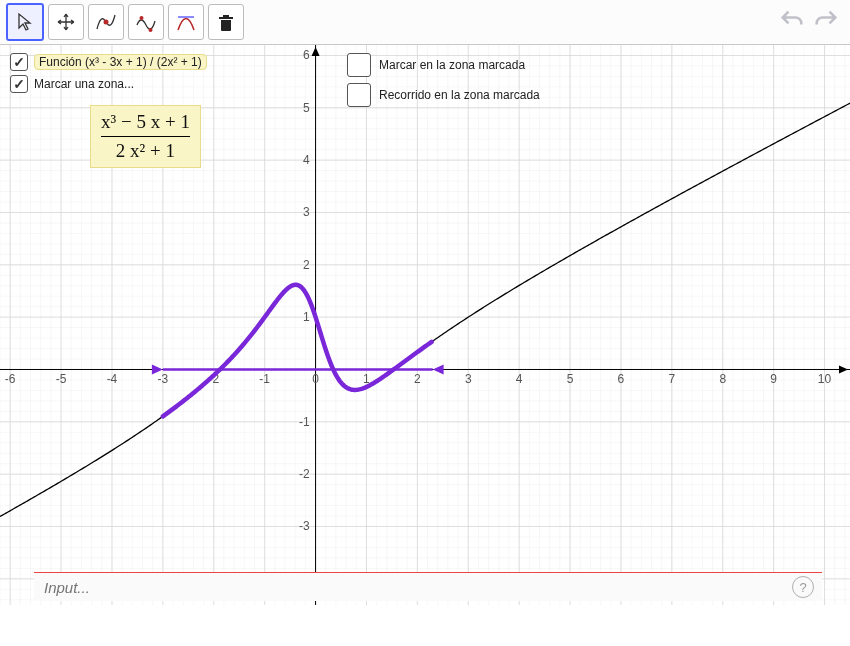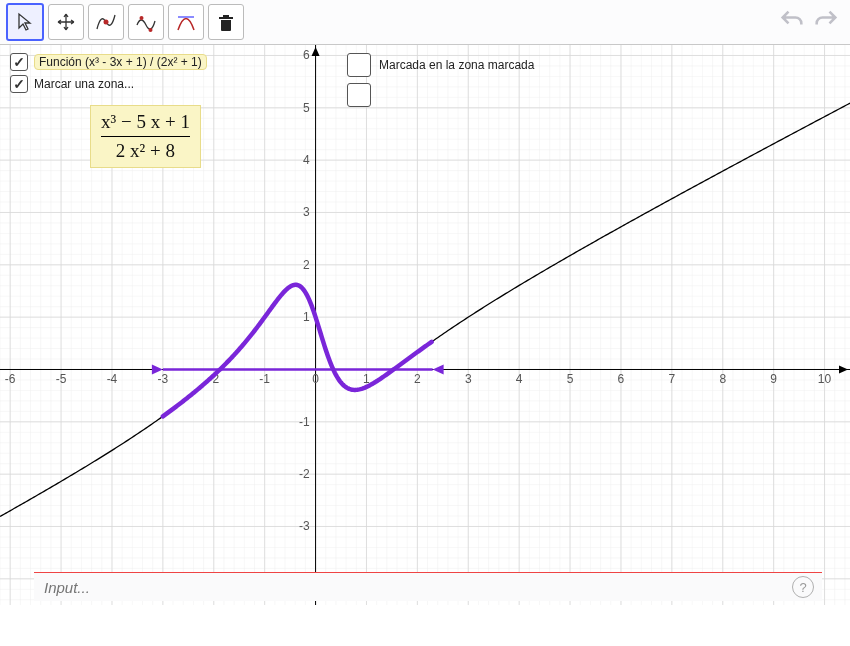--- a/index.html
+++ b/index.html
@@ -287,33 +287,34 @@
       </span>
     </div>
     <div class="chk-row">
       <span class="chk checked"></span>
       <span>Marcar una zona...</span>
     </div>
   </div>
 
   <div class="formula">
     <div>x³ − 5 x + 1</div>
-    <div class="bar">2 x² + 8</div>
+    <div class="bar">2 x² + 1</div>
   </div>
 
   <div class="top-checks">
     <div class="row">
       <div class="tc">
           <span class="box"></span>
-          <span>Marcada en la zona marcada</span>
+          <span>Marcar en la zona marcada</span>
         </div>
     </div>
     <div class="row">
       <div class="tc">
           <span class="box"></span>
+          <span>Recorrido en la zona marcada</span>
         </div>
     </div>
   </div>
 
   <div class="inputbar">
     <input placeholder="Input..." style="">
     <span class="help">?</span>
   </div>
 </div>
 

